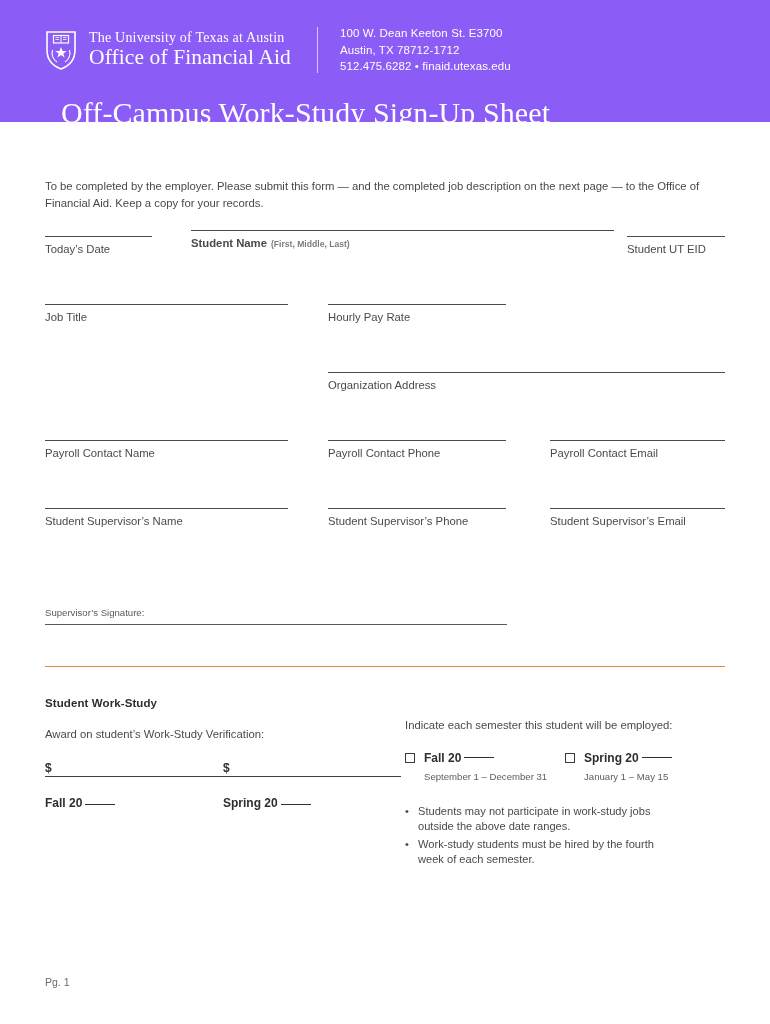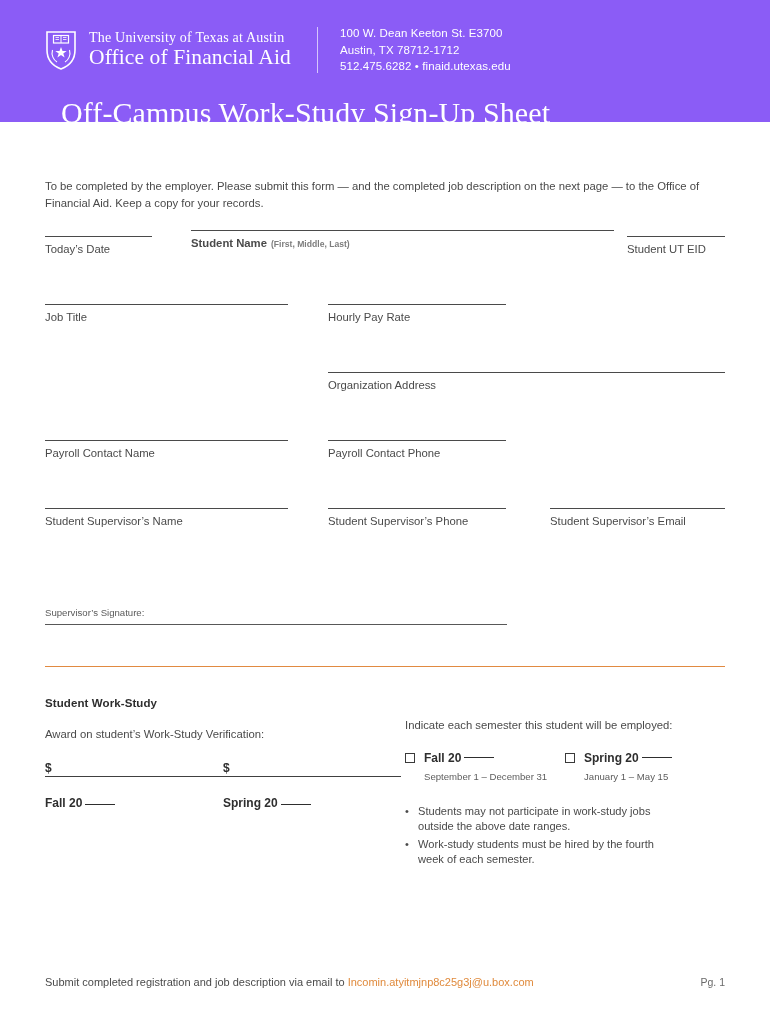--- a/index.html
+++ b/index.html
@@ -333,20 +333,24 @@
 
     <div class="frow">
       <div class="field" style="left:0; width:243px;">
         <div class="line"></div>
         <div class="lbl">Payroll Contact Name</div>
       </div>
       <div class="field" style="left:283px; width:178px;">
         <div class="line"></div>
         <div class="lbl">Payroll Contact Phone</div>
       </div>
+      <div class="field" style="left:505px; width:175px;">
+        <div class="line"></div>
+        <div class="lbl">Payroll Contact Email</div>
+      </div>
     </div>
 
     <div class="frow">
       <div class="field" style="left:0; width:243px;">
         <div class="line"></div>
         <div class="lbl">Student Supervisor’s Name</div>
       </div>
       <div class="field" style="left:283px; width:178px;">
         <div class="line"></div>
         <div class="lbl">Student Supervisor’s Phone</div>
@@ -425,15 +429,14 @@
         <div class="note">
           <span class="bullet">•</span>
           <span>Work-study students must be hired by the fourth week of each semester.</span>
         </div>
       </div>
     </div>
   </div>
 </div>
 
 <div class="footer">
-  <div class="footer-text"><span>Submit completed registration and job description via email to </span><span class="email">Incomin.atyitmjnp8c25g3j@u.box.com</span></div>
   <div class="pg">Pg. 1</div>
 </div>
 
 </body></html>

